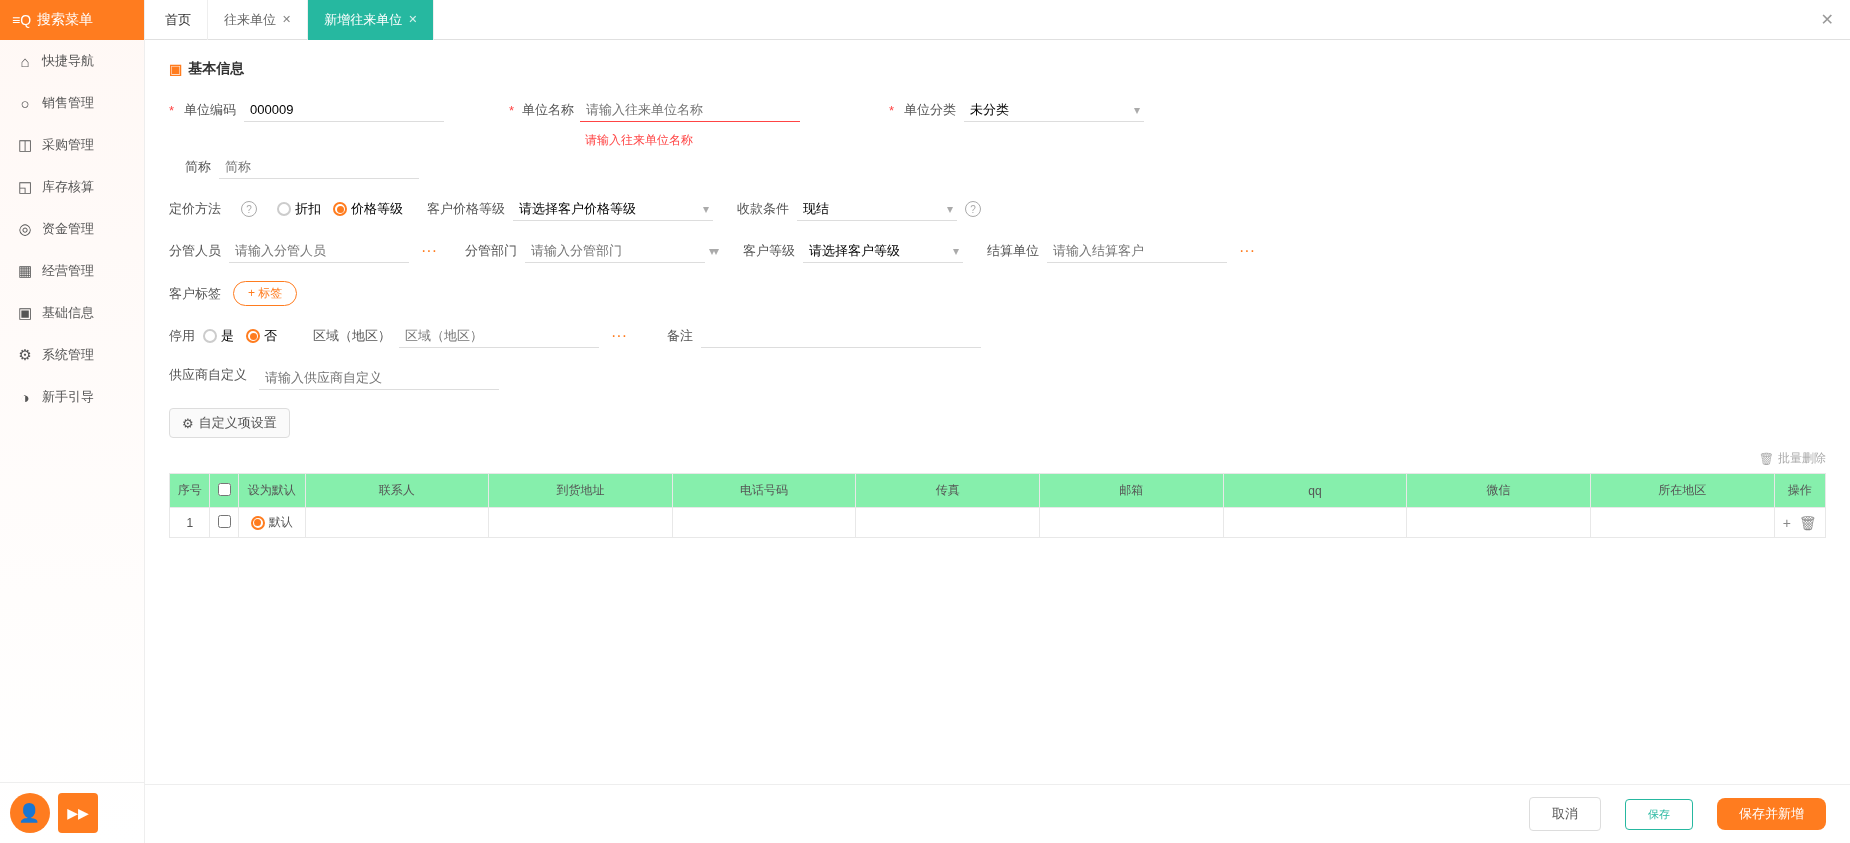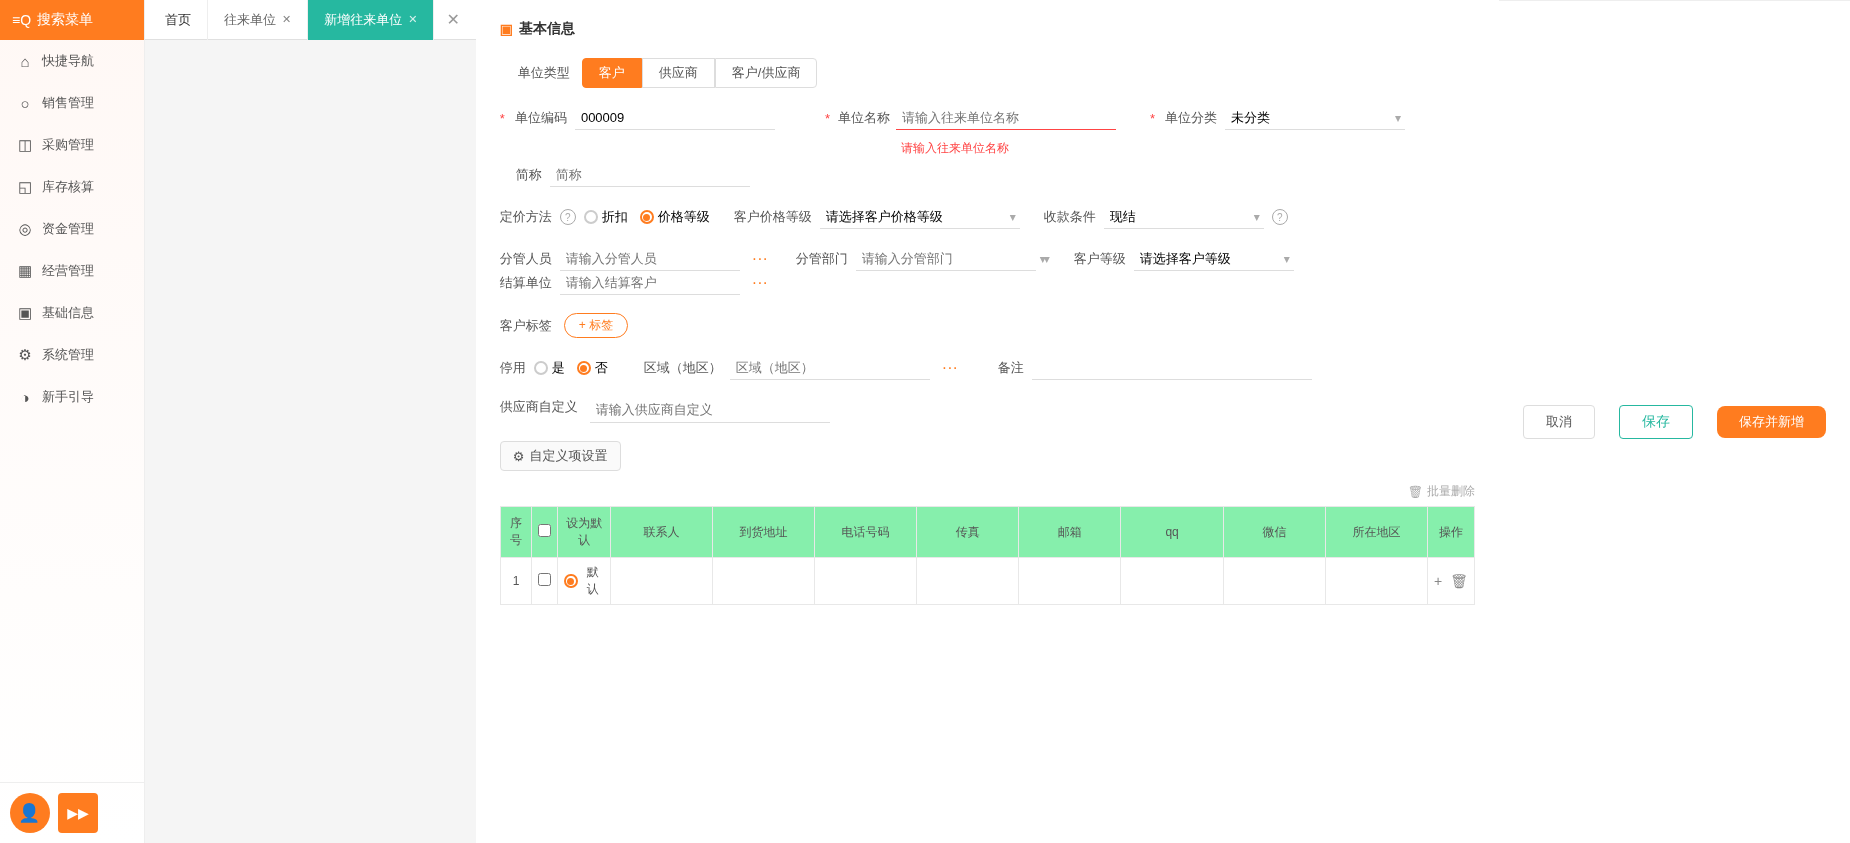--- a/index.html
+++ b/index.html
@@ -43,21 +43,21 @@
     }
     .sidebar-bottom-btn {
       width: 40px; height: 40px;
       background: #ff7c1f;
       border-radius: 50%;
       display: flex; align-items: center; justify-content: center;
       color: white; font-size: 18px; cursor: pointer;
     }
 
     
-    .main { flex: 1; display: flex; flex-direction: row; overflow: hidden; }
+    .main { flex: 1; display: flex; flex-direction: column; overflow: hidden; }
 
     
     .tabbar {
       background: #fff;
       display: flex;
       align-items: center;
       border-bottom: 1px solid #e0e0e0;
       height: 40px;
       padding: 0 4px;
       flex-shrink: 0;
@@ -261,21 +261,21 @@
       cursor: pointer;
       font-size: 13px;
       color: #555;
     }
     .btn-save {
       padding: 7px 22px;
       border: 1px solid #26b8a0;
       background: white;
       border-radius: 4px;
       cursor: pointer;
-      font-size: 14px;
+      font-size: 11px;
       color: #26b8a0;
     }
     .btn-save-add {
       padding: 7px 22px;
       background: #ff7c1f;
       border: none;
       border-radius: 8px;
       cursor: pointer;
       font-size: 13px;
       color: white;
@@ -351,28 +351,20 @@
     <div class="tabbar-close-btn">✕</div>
   </div>
 
   <div class="content">
 
     <div class="section-title">
       <span class="section-icon">▣</span>
       <span>基本信息</span>
     </div>
 
-    <div class="form-row" style="align-items:center; margin-bottom:18px;">
-      <span class="form-label" style="margin-right:12px; min-width:70px; text-align:right;">单位类型</span>
-      <div class="type-btns">
-        <button class="type-btn active">客户</button>
-        <button class="type-btn">供应商</button>
-        <button class="type-btn">客户/供应商</button>
-      </div>
-    </div>
 
     <div class="form-row" style="margin-bottom:6px;">
 
       <div class="divider-col" style="max-width:340px;">
         <span class="required-star">*</span>
         <span class="form-label">单位编码</span>
         <input class="form-input" type="text" style="width: 200px;" value="000009">
       </div>
 
       <div class="divider-col" style="max-width:380px; flex-direction:column; align-items:flex-start;">
@@ -397,21 +389,21 @@
 
     <div class="form-row" style="margin-bottom:18px;align-items:flex-end;">
       <div style="display:flex;align-items:center;gap:8px;padding-left:16px;">
         <span class="form-label">简称</span>
         <input class="form-input" type="text" style="width: 200px;" placeholder="简称">
       </div>
     </div>
 
     <div class="form-row" style="align-items:center; margin-bottom:18px;">
 
-      <div style="display:flex;align-items:center;gap:8px;margin-right:24px;">
+      <div style="display:flex;align-items:center;gap:20px;margin-right:24px;">
         <span class="form-label">定价方法</span>
         <div class="help-icon">?</div>
         <div class="radio-group">
           <div class="radio-item">
             <div class="radio-circle"></div>
             <span>折扣</span>
           </div>
           <div class="radio-item">
             <div class="radio-circle checked"></div>
             <span>价格等级</span>
@@ -499,21 +491,21 @@
       </div>
 
       <div style="display:flex;align-items:center;gap:8px;">
         <span class="form-label">备注</span>
         <input class="form-input" type="text" style="width: 280px;">
       </div>
     </div>
 
     <div class="form-row" style="margin-bottom:18px;">
       <span class="form-label" style="margin-right:12px;">供应商自定义</span>
-      <input class="form-input" type="text" placeholder="请输入供应商自定义" style="width: 240px; font-family: Liberation Serif, serif;">
+      <input class="form-input" type="text" placeholder="请输入供应商自定义" style="width: 240px;">
     </div>
 
     <button class="custom-settings-btn">
       <span>⚙</span>
       <span>自定义项设置</span>
     </button>
 
     <div class="table-header">
       <div class="batch-delete-btn">
         <span>🗑</span>

